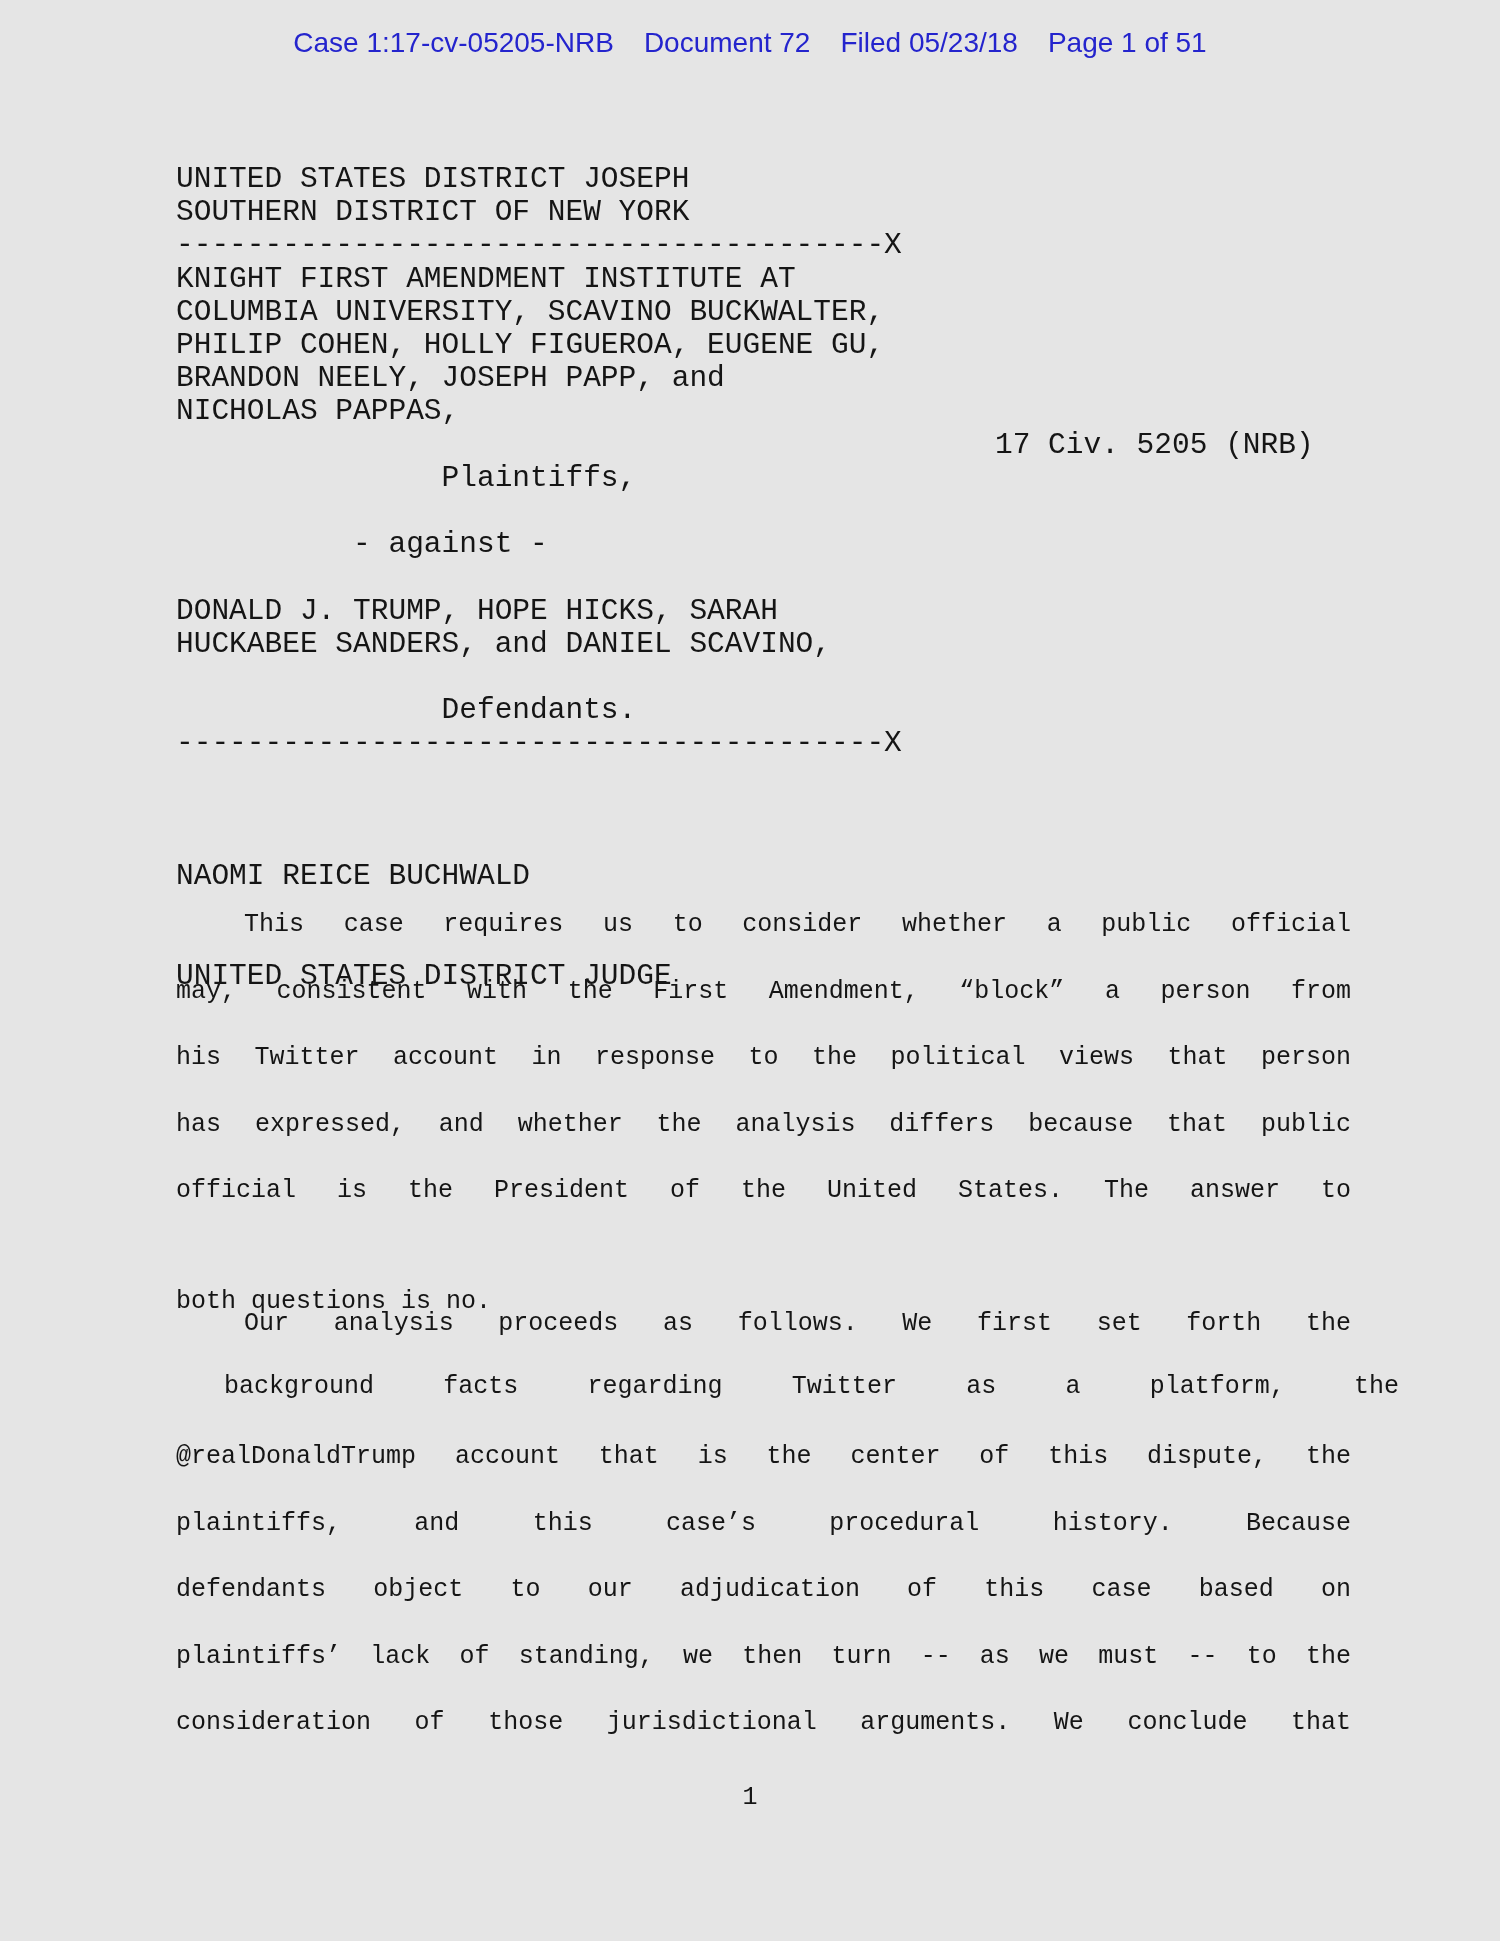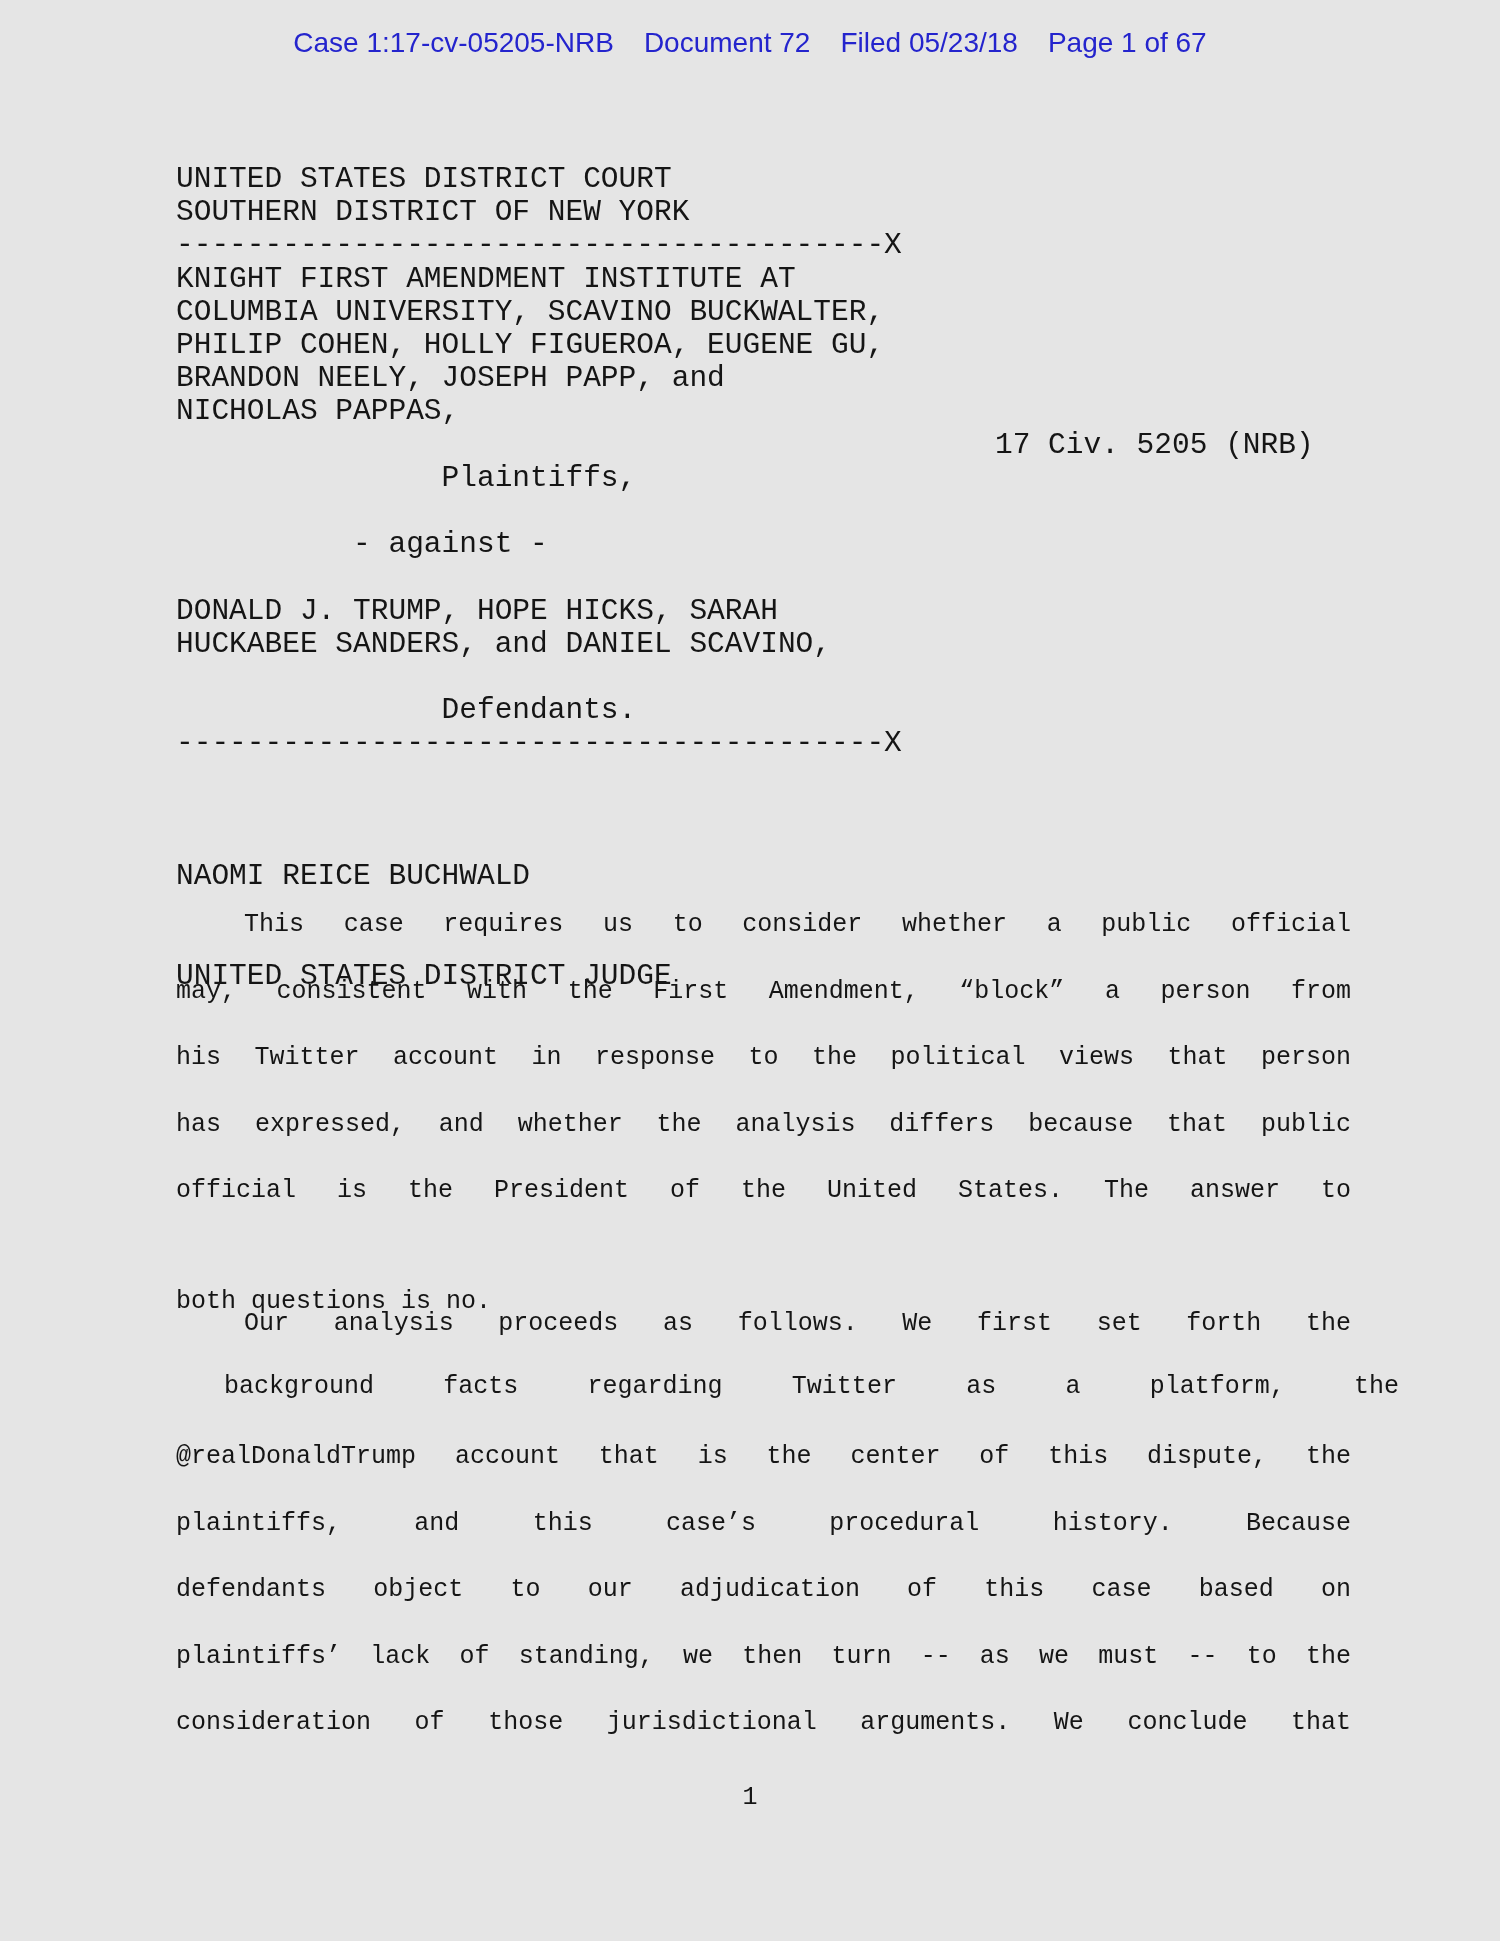--- a/index.html
+++ b/index.html
@@ -87,25 +87,25 @@
 </style>
 </head>
 <body>
 
 <div id="page">
 
   <div id="ecf-header">
     <span>Case 1:17-cv-05205-NRB</span>
     <span>Document 72</span>
     <span>Filed 05/23/18</span>
-    <span>Page 1 of 67</span>
+    <span>Page 1 of 51</span>
   </div>
 
   <div id="caption-block">
-      <div class="cap-line" style="top: 163px;">UNITED STATES DISTRICT COURT</div>
+      <div class="cap-line" style="top: 163px;">UNITED STATES DISTRICT JOSEPH</div>
       <div class="cap-line" style="top: 196.2px;">SOUTHERN DISTRICT OF NEW YORK</div>
       <div class="cap-line" style="top: 229.4px;">----------------------------------------X</div>
       <div class="cap-line" style="top: 262.6px;">KNIGHT FIRST AMENDMENT INSTITUTE AT</div>
       <div class="cap-line" style="top: 295.8px;">COLUMBIA UNIVERSITY, SCAVINO BUCKWALTER,</div>
       <div class="cap-line" style="top: 329px;">PHILIP COHEN, HOLLY FIGUEROA, EUGENE GU,</div>
       <div class="cap-line" style="top: 362.2px;">BRANDON NEELY, JOSEPH PAPP, and</div>
       <div class="cap-line" style="top: 395.4px;">NICHOLAS PAPPAS,</div>
       <div class="cap-line" style="top: 428.6px;"></div>
       <div class="cap-line" style="top: 461.8px;">               Plaintiffs,</div>
       <div class="cap-line" style="top: 495px;"></div>

